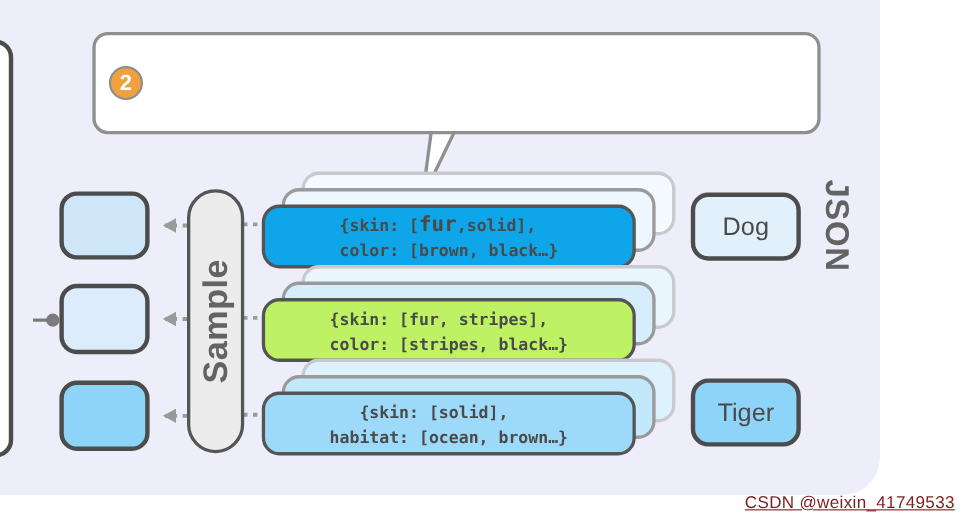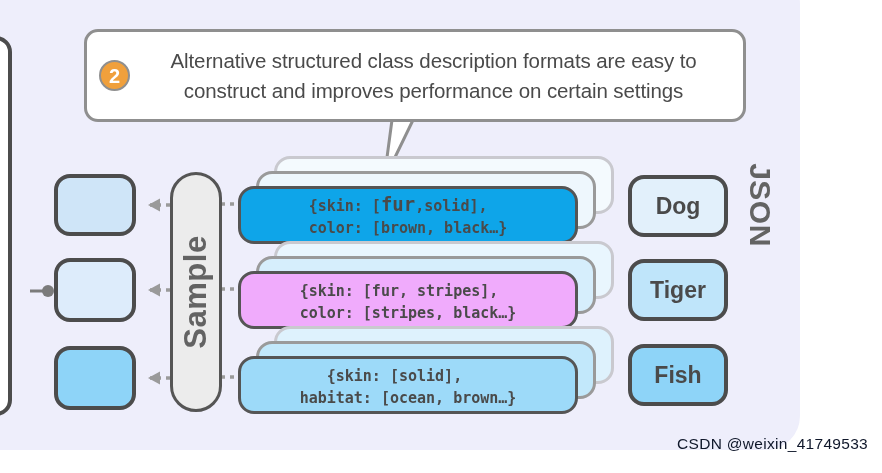--- a/index.html
+++ b/index.html
@@ -203,21 +203,21 @@
   }
   .json-text .big {
     font-size: 19px;
   }
 
   
   .j1 .json-card  { background: #0ea5e9; }
   .j1 .ghost-card.near { background: #eef7fd; }
   .j1 .ghost-card.far  { background: #f4fafe; }
 
-  .j2 .json-card  { background: #f0abfc; }
+  .j2 .json-card  { background: #bef264; }
   .j2 .ghost-card.near { background: #d6eefc; }
   .j2 .ghost-card.far  { background: #e9f6fe; }
 
   .j3 .json-card  { background: #9ddaf9; }
   .j3 .ghost-card.near { background: #c2e8fb; }
   .j3 .ghost-card.far  { background: #def2fd; }
 
   
   .class-box {
     position: absolute;
@@ -225,21 +225,21 @@
     width: 100px;
     height: 62px;
     border: 4px solid #4c4c4c;
     border-radius: 16px;
     box-sizing: border-box;
     display: flex;
     align-items: center;
     justify-content: center;
     color: #4a4a4a;
     font-size: 23px;
-    font-weight: bold;
+    font-weight: normal;
   }
   .class-box.c1 { top: 175px; background: #e2f0fb; }
   .class-box.c2 { top: 259px; background: #bfe5fa; }
   .class-box.c3 { top: 344px; background: #8ed4f8; }
 
   
   .json-label {
     position: absolute;
     left: 738px;
     top: 145px;
@@ -255,24 +255,25 @@
     font-size: 30px;
     font-weight: bold;
     white-space: nowrap;
     letter-spacing: 0.5px;
   }
 
   
   .watermark {
     position: absolute;
     right: 14px;
-    bottom: 20px;
-    color: #0f172a;
+    bottom: 6px;
+    color: #7f1d1d;
     font-size: 15.5px;
     letter-spacing: 0.3px;
+    text-decoration: underline;
   }
 </style>
 </head>
 <body>
 
 <div id="stage">
 
   <div class="lavender-panel"></div>
 
   <div class="left-white-card"></div>
@@ -281,24 +282,20 @@
     <line x1="0" y1="7" x2="16" y2="7" stroke="#7b7b7b" stroke-width="3"></line>
     <circle cx="18" cy="7" r="6" fill="#7b7b7b"></circle>
   </svg>
 
   <svg class="callout-tail" viewBox="0 0 40 62">
     <polygon points="36,0 6,62 14,2" fill="#ffffff" stroke="#8f8f8f" stroke-width="3"></polygon>
   </svg>
 
   <div class="callout">
     <div class="badge">2</div>
-    <div class="callout-text">
-      <div>Alternative structured class description formats are easy to</div>
-      <div>construct and improves performance on certain settings</div>
-    </div>
   </div>
 
   <div class="sample-box s1"></div>
   <div class="sample-box s2"></div>
   <div class="sample-box s3"></div>
 
   <svg class="dot-arrow a1" viewBox="0 0 36 18">
     <line x1="34" y1="9" x2="14" y2="9" stroke="#9a9a9a" stroke-width="3.5" stroke-dasharray="4 5"></line>
     <polygon points="12,9 24,2.5 24,15.5" fill="#9a9a9a"></polygon>
   </svg>
@@ -343,22 +340,21 @@
 
   <div class="json-stack j3">
     <div class="ghost-card far"></div>
     <div class="ghost-card near"></div>
     <div class="json-card">
       <div class="json-text"><span>   {skin: [solid],</span><span class="big"></span><span></span><br><span>habitat: [ocean, brown…}</span></div>
     </div>
   </div>
 
   <div class="class-box c1">Dog</div>
-  <div class="class-box c2">Tiger</div>
-  <div class="class-box c3">Fish</div>
+  <div class="class-box c3">Tiger</div>
 
   <div class="json-label">
     <span>JSON</span>
   </div>
 
   <div class="watermark">CSDN @weixin_41749533</div>
 
 </div>
 
 </body></html>

